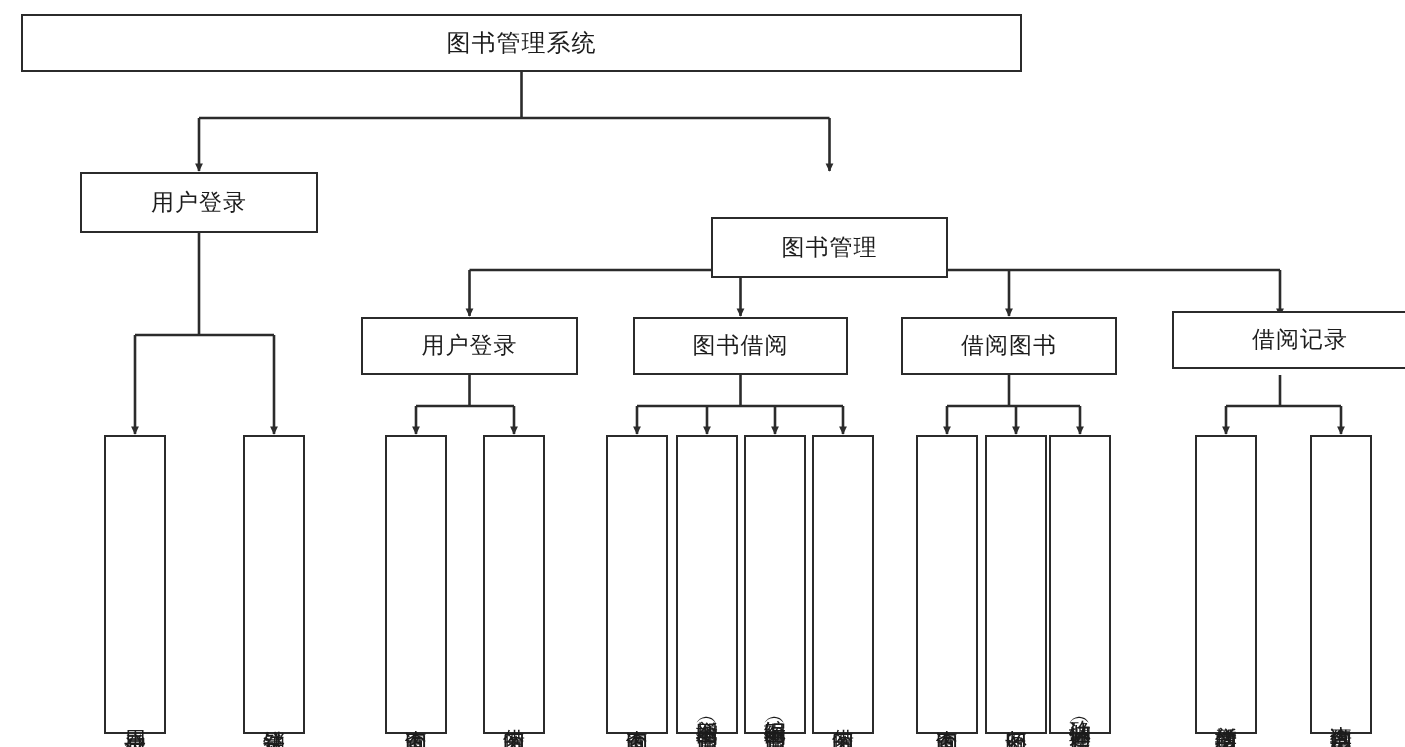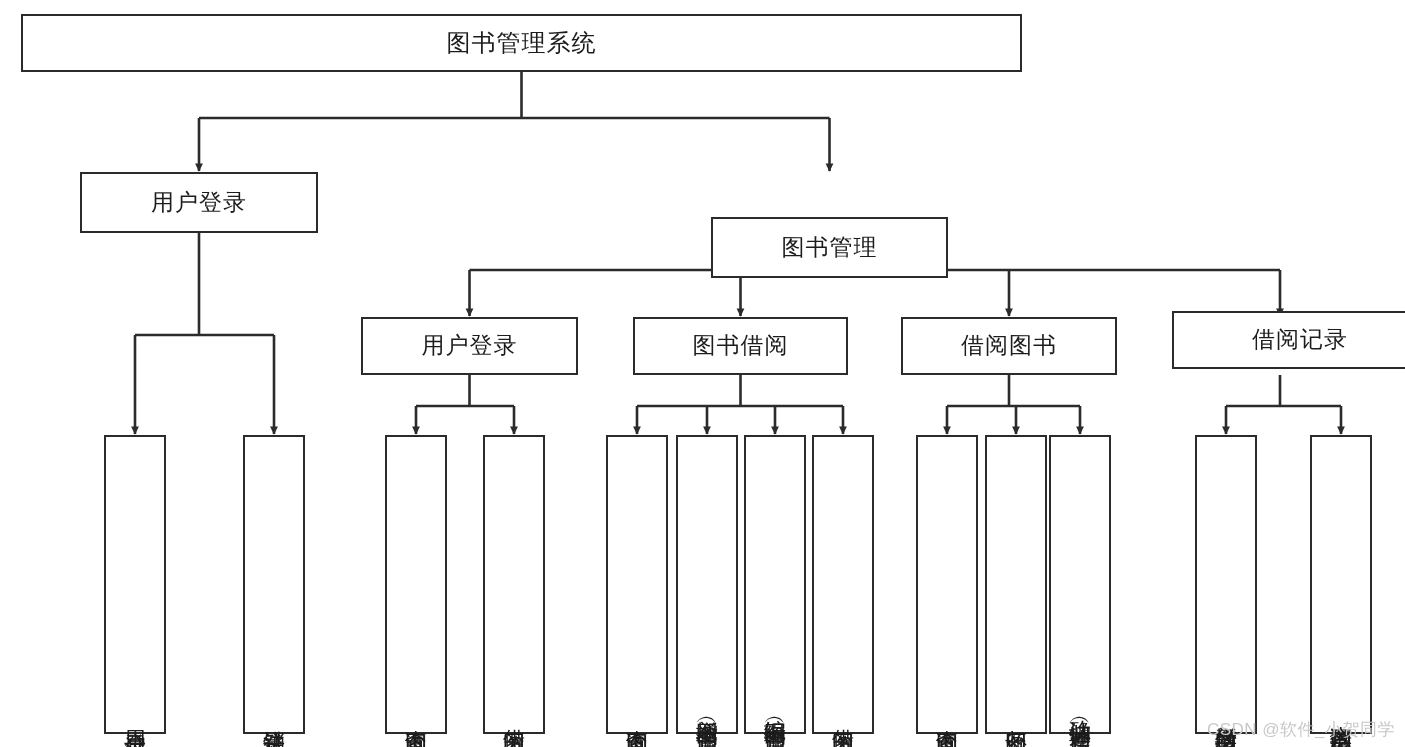--- a/index.html
+++ b/index.html
@@ -173,14 +173,13 @@
         <span class="vlabel">确认归还（管理员）</span>
       </div>
       <div class="node vert" style="left: 1195px; top: 435px; width: 62px; height: 299px;">
         <span class="vlabel">新增借阅记录</span>
       </div>
       <div class="node vert" style="left: 1310px; top: 435px; width: 62px; height: 299px;">
         <span class="vlabel">查询借阅记录</span>
       </div>
     </div>
 
-  <div id="watermark">CSDN @软件_小贺同学</div>
 </div>
 
 </body></html>

